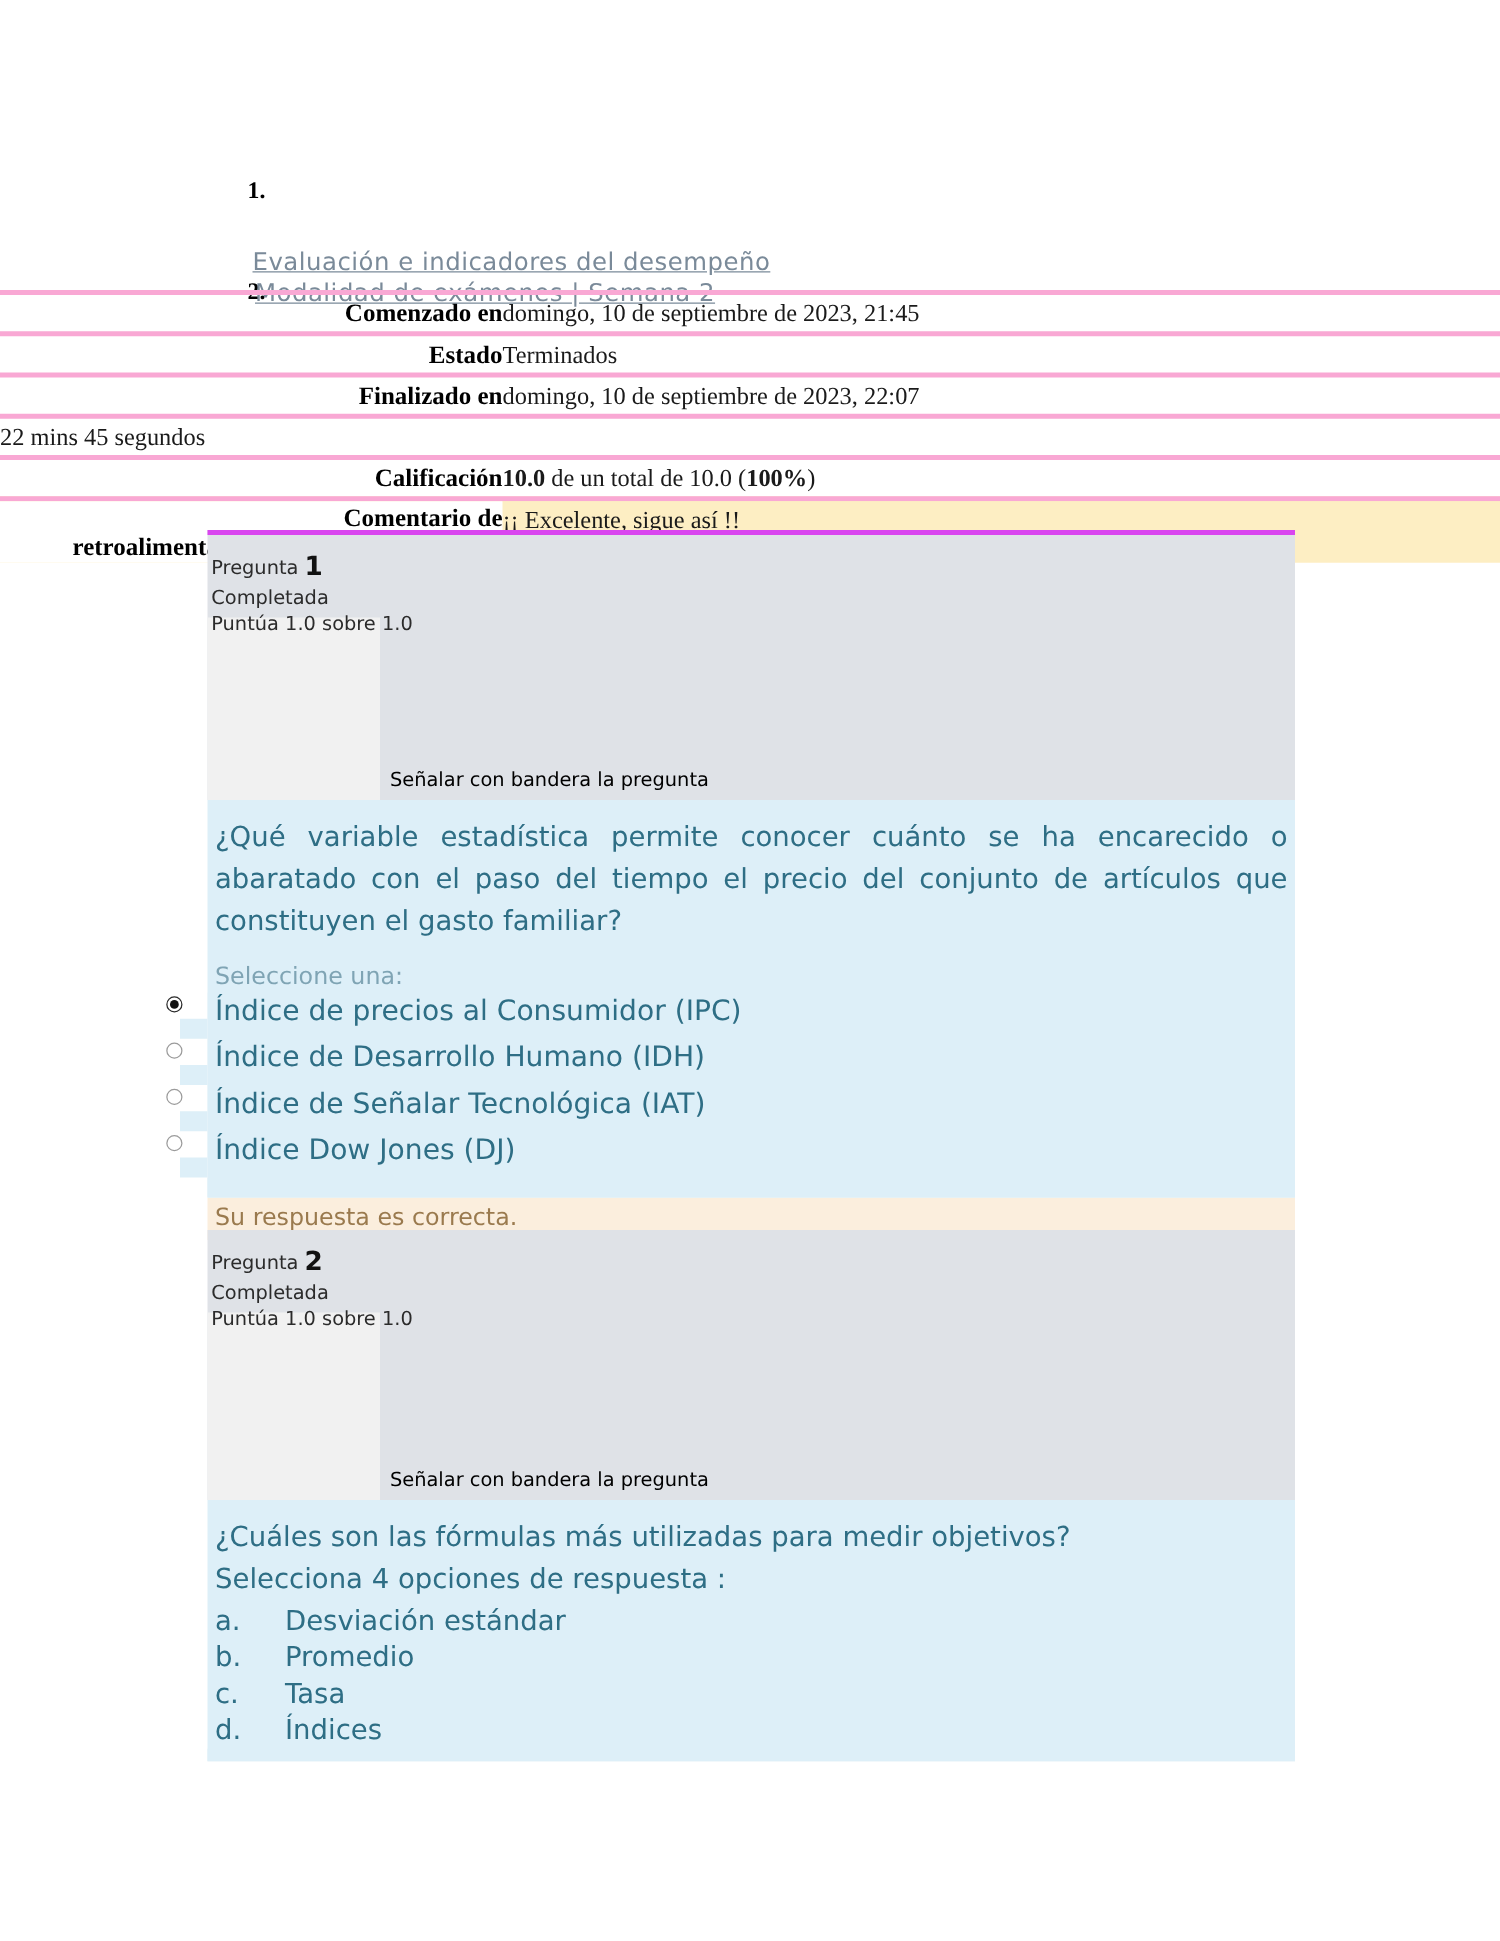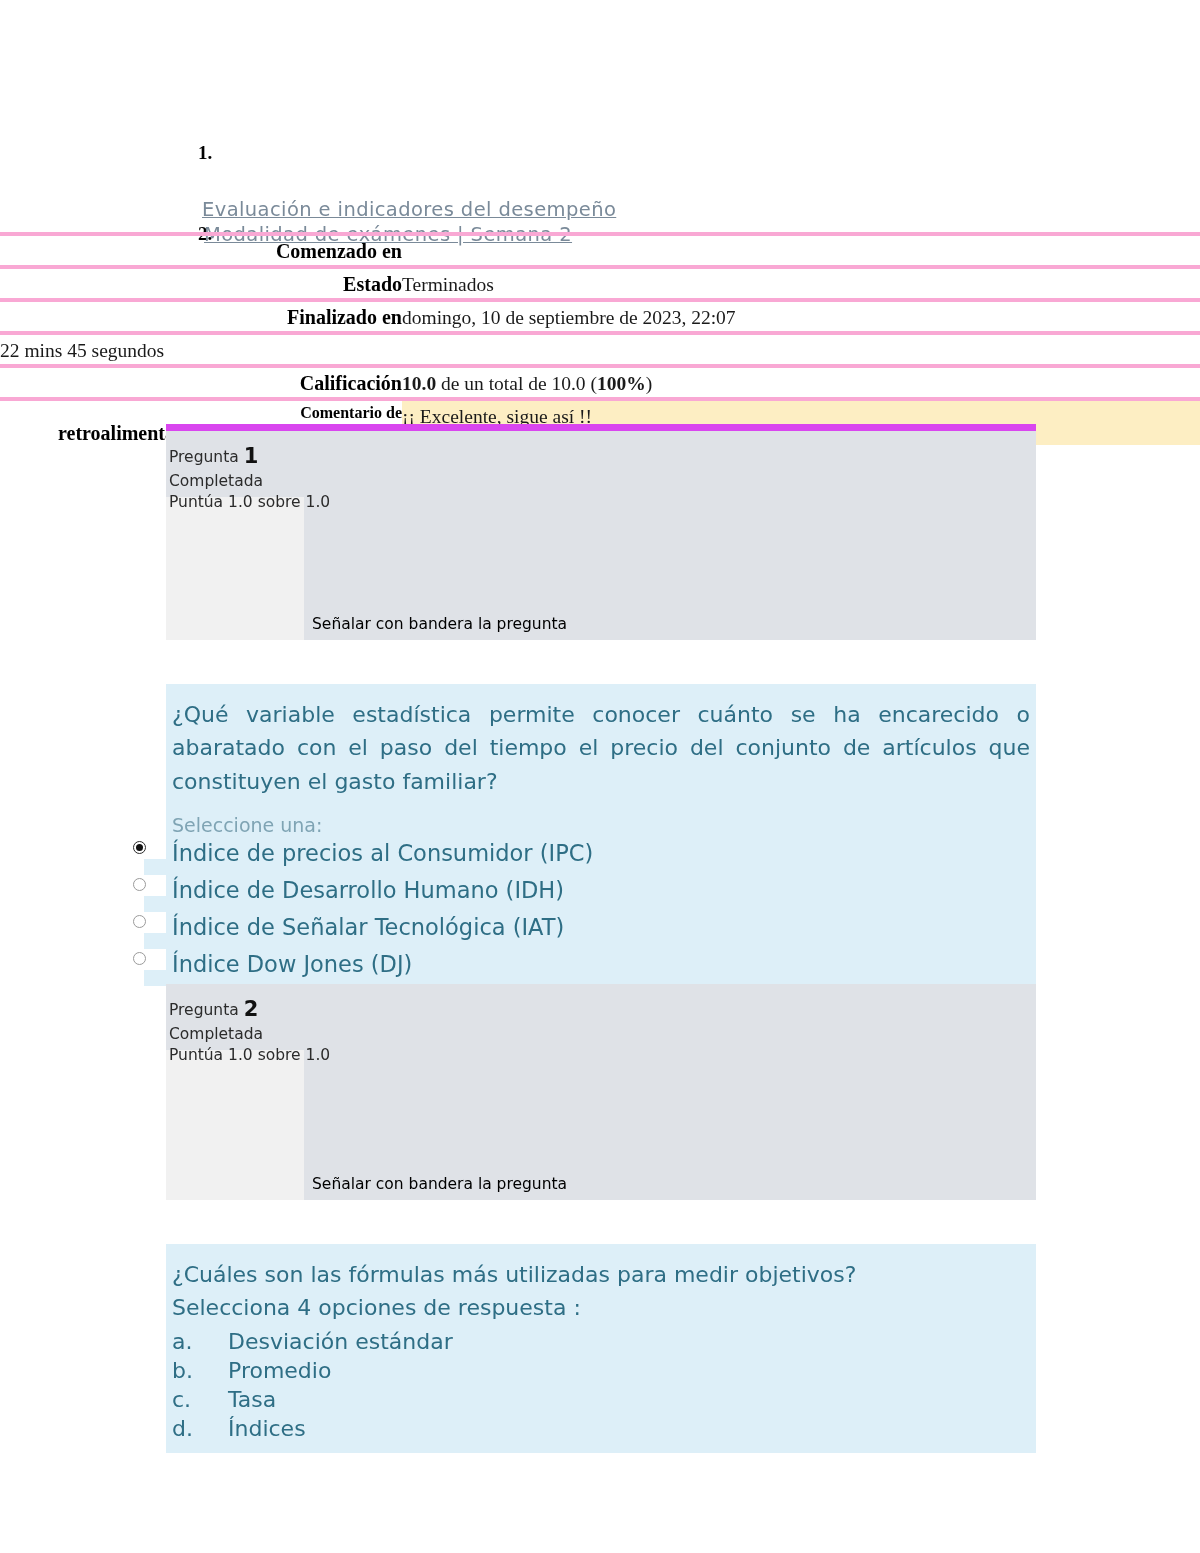--- a/index.html
+++ b/index.html
@@ -105,21 +105,21 @@
     flex: 0 0 402px;
     width: 402px;
     box-sizing: border-box;
     text-align: right;
     background: #ffffff;
     position: relative;
   }
   .feedback-label-line1 {
     font-family: "Liberation Serif", serif;
     font-weight: bold;
-    font-size: 16px;
+    font-size: 20px;
     color: #000;
     padding-top: 3px;
     display: block;
   }
   .feedback-label-line2 {
     font-family: "Liberation Serif", serif;
     font-weight: bold;
     font-size: 20px;
     color: #000;
     display: block;
@@ -138,21 +138,21 @@
   }
 
   
   .qblock {
     position: absolute;
     left: 166px;
     width: 870px;
   }
   .qhead {
     background: #dfe2e7;
-    border-top: 7px solid #d946ef;
+    border-top: 4px solid #d946ef;
     height: 216px;
     position: relative;
     box-sizing: border-box;
   }
   .qhead-left {
     position: absolute;
     left: 0;
     top: 66px;
     width: 138px;
     bottom: 0;
@@ -180,21 +180,20 @@
     bottom: 7px;
     font-family: "DejaVu Sans", sans-serif;
     font-size: 15.5px;
     color: #000000;
   }
 
   
   .qbody {
     background: #ddeff8;
     position: relative;
-    margin-top: 44px;
   }
   .qtext {
     font-family: "DejaVu Sans", sans-serif;
     font-size: 22px;
     color: #2e6e85;
     line-height: 1.52;
     text-align: justify;
     padding: 14px 6px 4px 6px;
   }
   .qtext.left-align { text-align: left; }
@@ -314,20 +313,21 @@
     <div class="crumb-row crumb-2">
       <div class="crumb-num">2.</div>
       <a class="crumb-link" href="#">Modalidad de exámenes | Semana 2</a>
     </div>
   </div>
 
   <div class="info-table">
 
     <div class="info-row">
       <div class="info-label">Comenzado en</div>
+      <div class="info-value">domingo, 10 de septiembre de 2023, 21:45</div>
     </div>
 
     <div class="info-row">
       <div class="info-label">Estado</div>
       <div class="info-value">Terminados</div>
     </div>
 
     <div class="info-row">
       <div class="info-label">Finalizado en</div>
       <div class="info-value">domingo, 10 de septiembre de 2023, 22:07</div>

